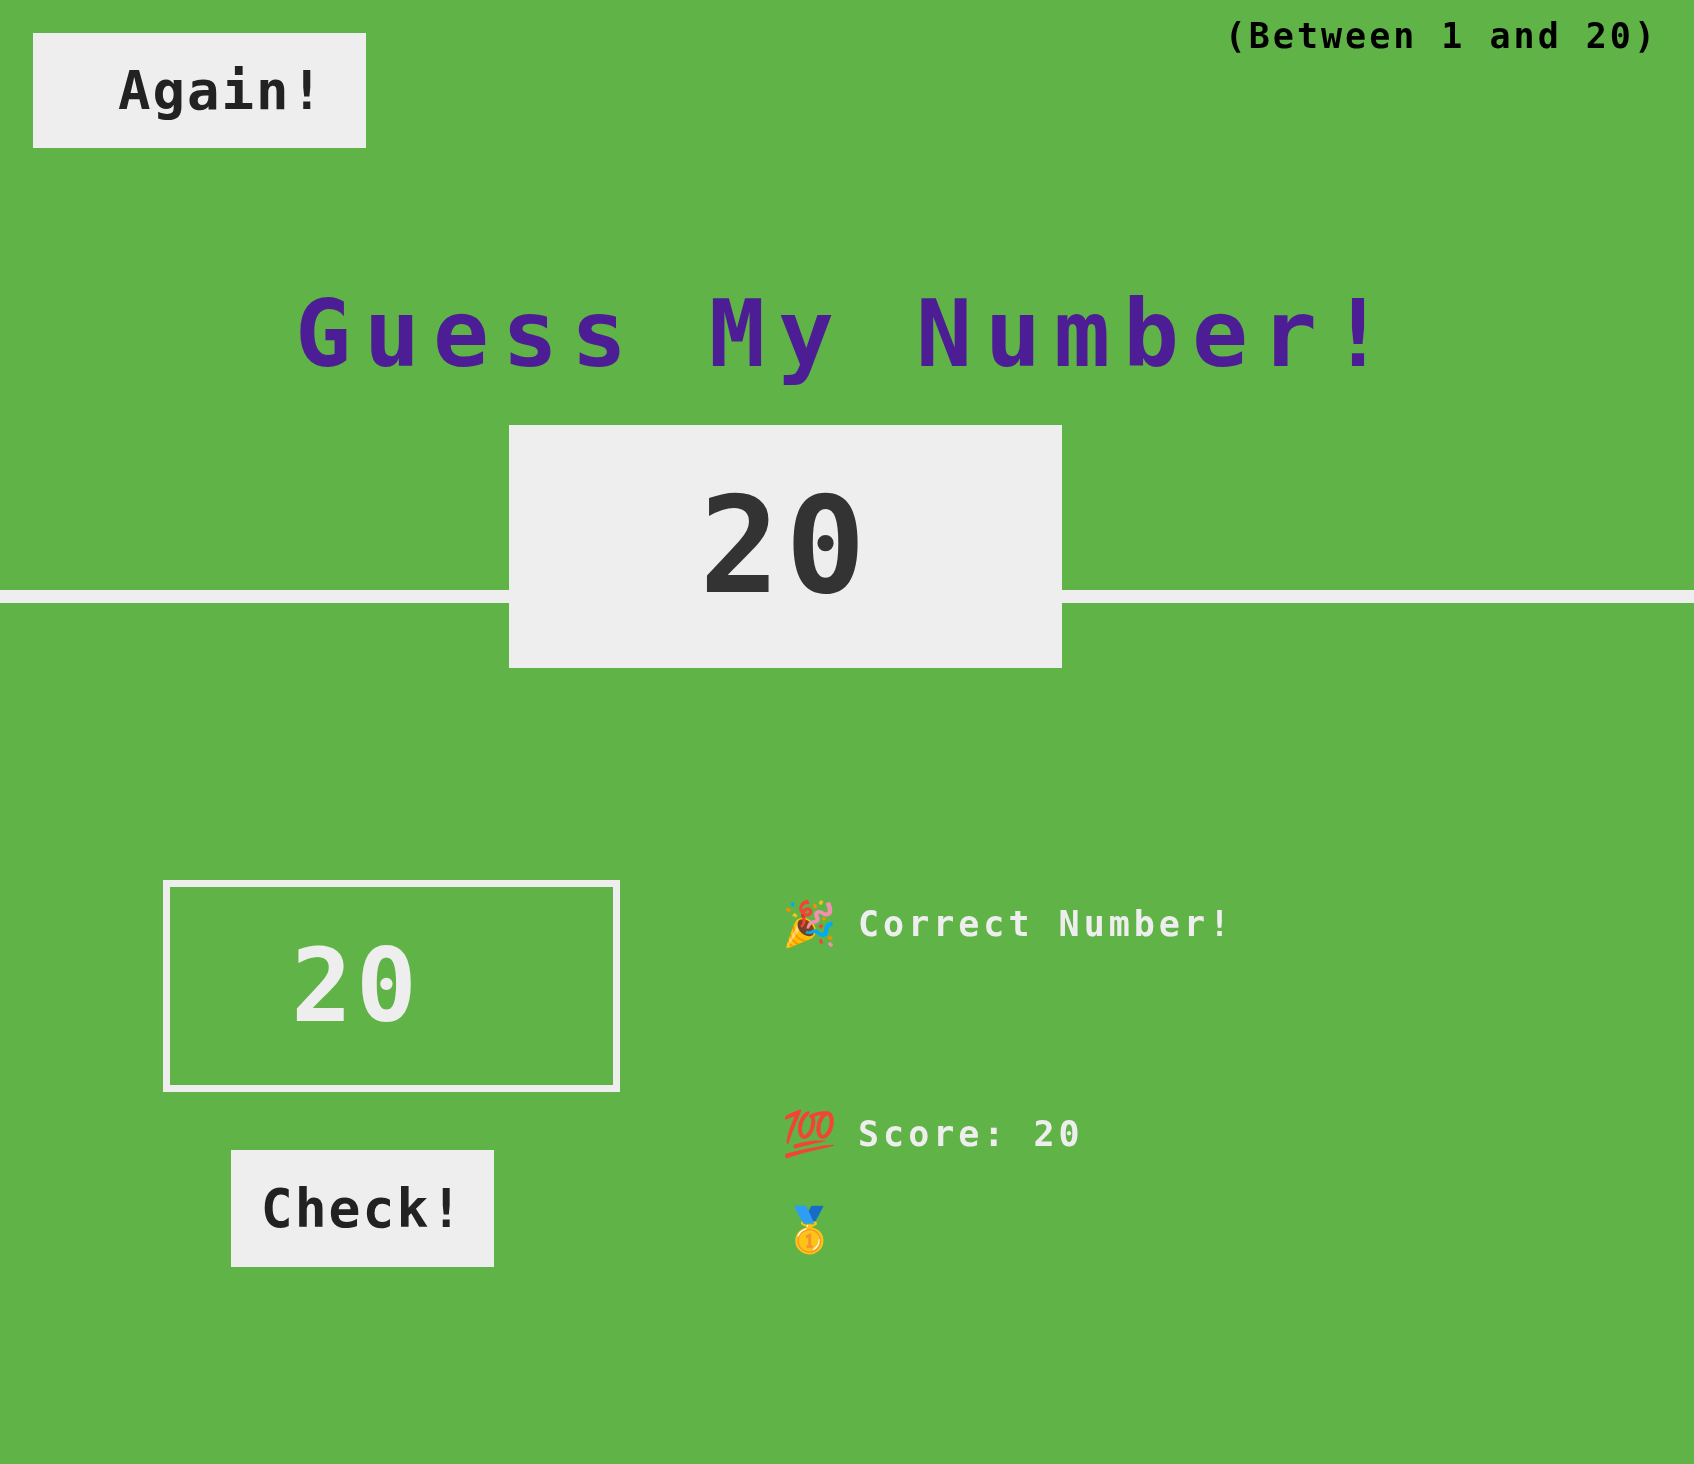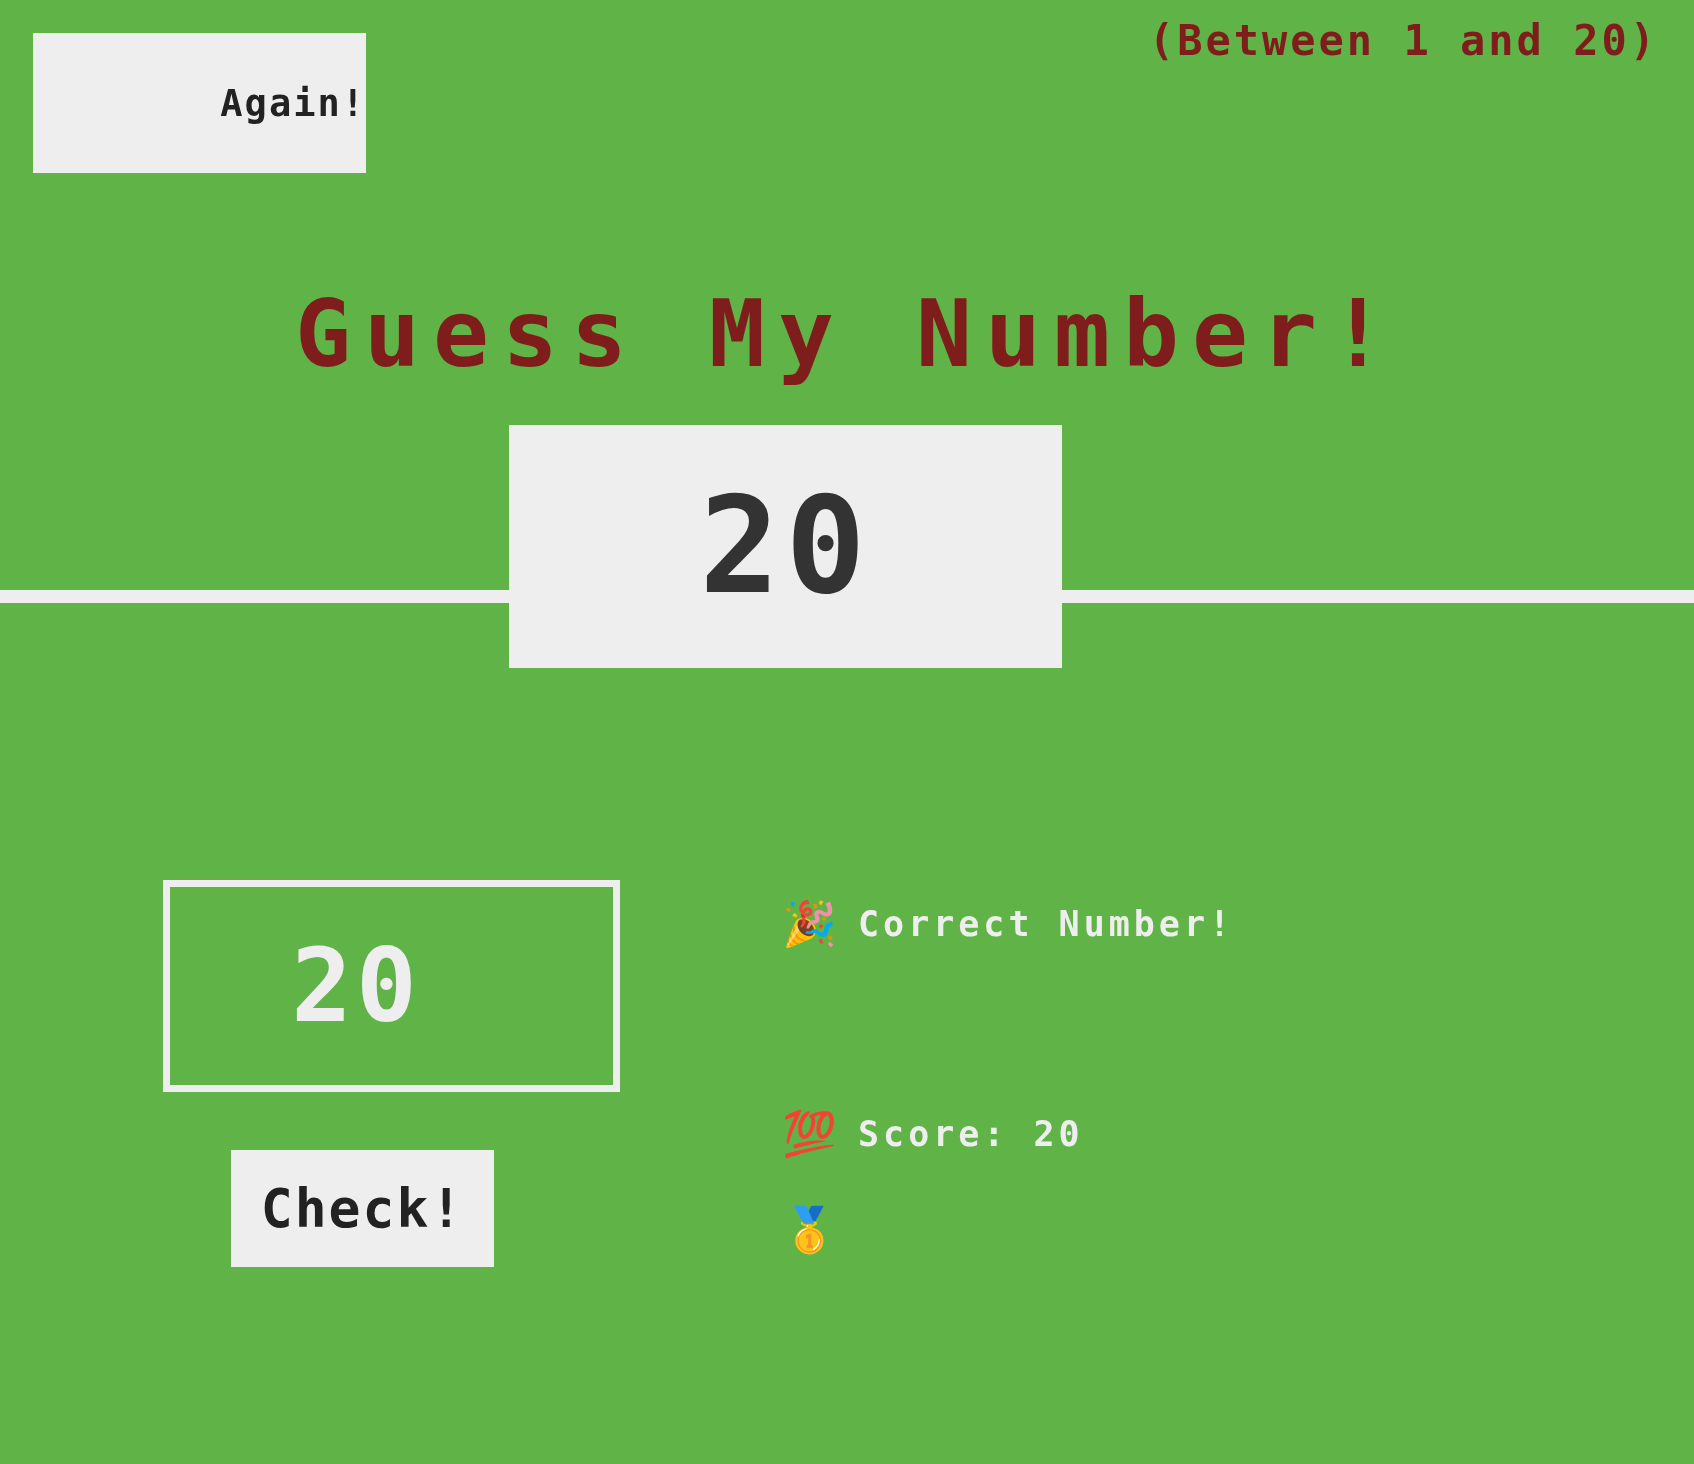--- a/index.html
+++ b/index.html
@@ -24,58 +24,58 @@
     top: 0;
     left: 0;
     width: 1694px;
     height: 160px;
   }
   .btn-again {
     position: absolute;
     left: 33px;
     top: 33px;
     width: 333px;
-    height: 140px;
+    height: 115px;
     background: #eee;
     color: #222;
     border: none;
     padding: 0;
     font-family: "DejaVu Sans Mono", "Liberation Mono", monospace;
-    font-size: 37px;
+    font-size: 54px;
     font-weight: bold;
     letter-spacing: 2px;
-    text-align: right;
+    text-align: center;
     padding-left: 44px;
     box-sizing: border-box;
     line-height: 115px;
     cursor: pointer;
   }
   .between {
     position: absolute;
     right: 36px;
     top: 16px;
-    font-size: 42px;
+    font-size: 35px;
     font-weight: bold;
     letter-spacing: 3px;
-    color: #7f1d1d;
+    color: #000000;
     white-space: nowrap;
     text-align: center;
   }
 
   
   .title {
     position: absolute;
     top: 218px;
     left: 0;
     width: 1694px;
     text-align: center;
     font-size: 93px;
     font-weight: bold;
     letter-spacing: 13px;
-    color: #7f1d1d;
+    color: #4c1d95;
     white-space: nowrap;
   }
 
   
   .divider {
     position: absolute;
     left: 0;
     top: 590px;
     width: 1694px;
     height: 13px;

